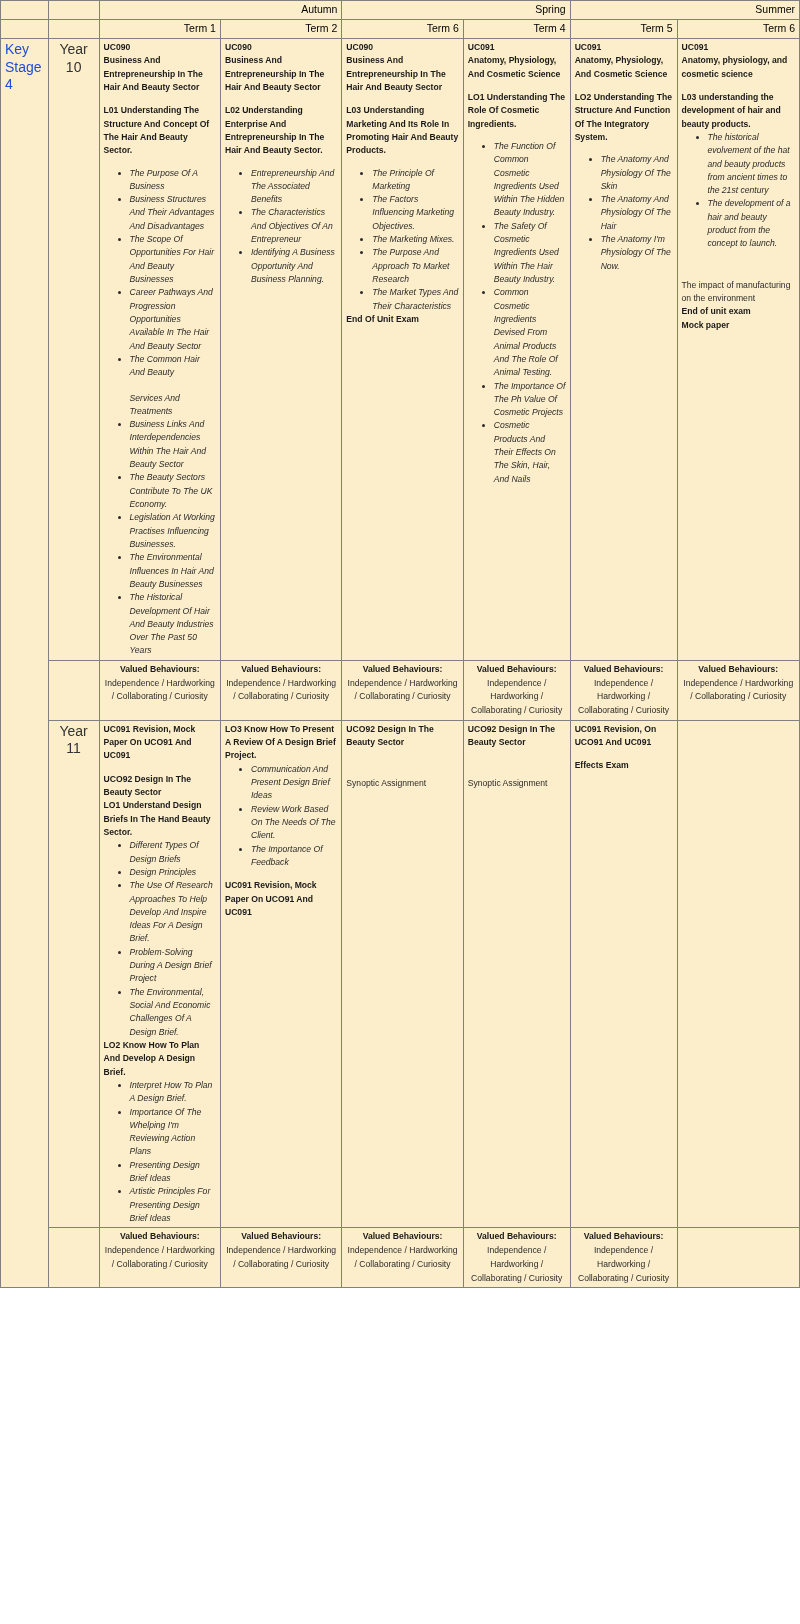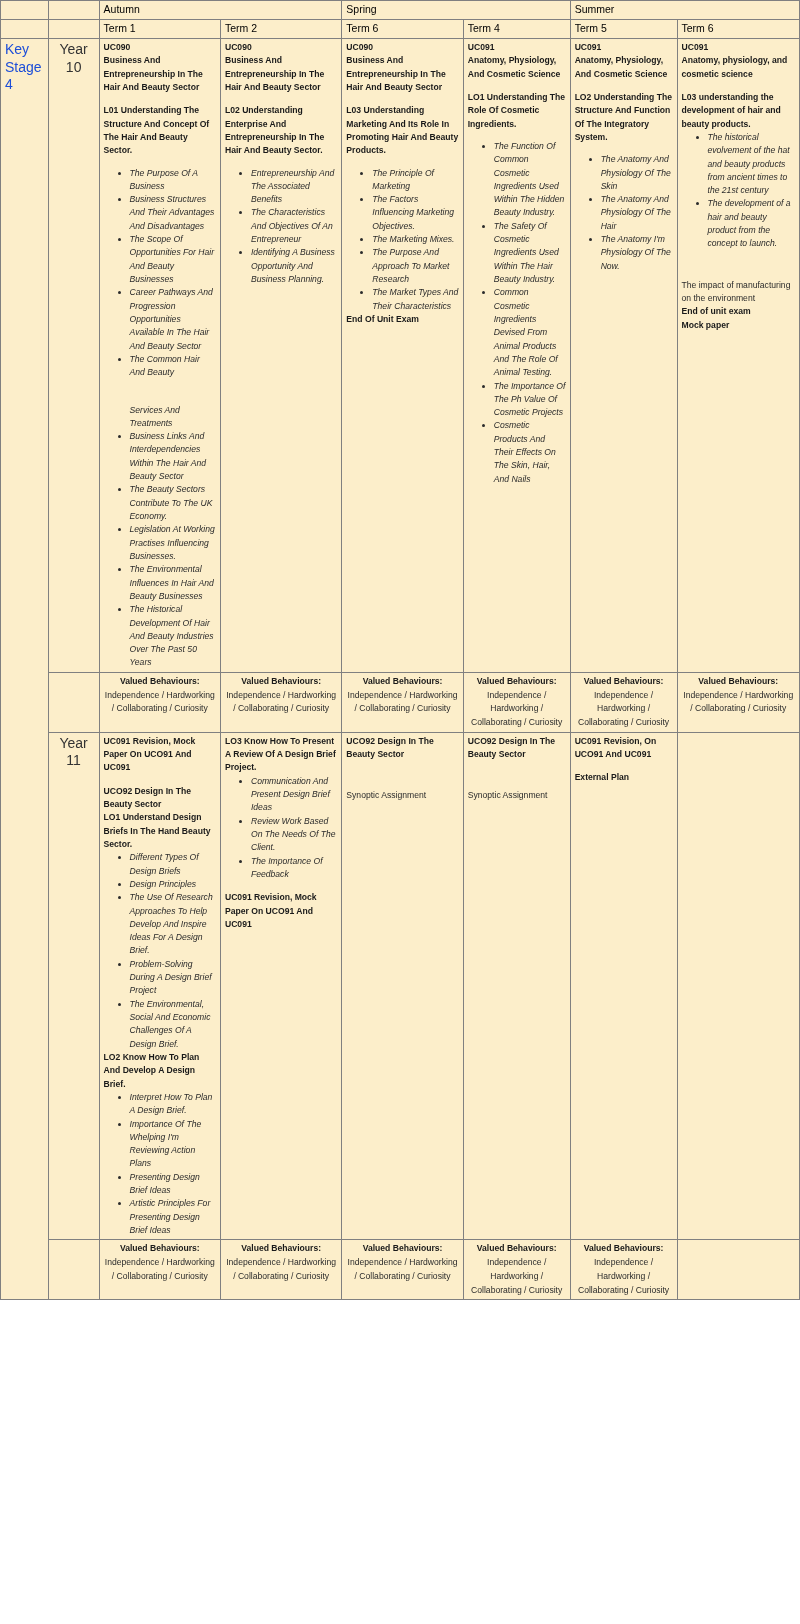--- a/index.html
+++ b/index.html
@@ -25,21 +25,21 @@
     font-weight: normal;
     background: #fceeca;
   }
   
   .hdr-blank {
     background: #ffffff;
     border: 1px solid #808080;
   }
   .season-cell, .term-cell {
     background: #ffffff;
-    text-align: left;
+    text-align: right;
     vertical-align: middle;
     font-weight: bold;
     font-size: 10.5px;
     color: #000000;
     height: 14px;
     padding: 1px 2px;
   }
   .season-cell { font-weight: normal; }
   .term-cell { font-weight: bold; }
 
@@ -169,21 +169,21 @@
         <span class="hd">Business And Entrepreneurship In The Hair And Beauty Sector</span>
         <span class="gap"></span>
         <span class="hd">L01 Understanding The Structure And Concept Of The Hair And Beauty Sector.</span>
         <span class="inner-gap"></span>
         <ul>
             <li>The Purpose Of A Business</li>
             <li>Business Structures And Their Advantages And Disadvantages</li>
             <li>The Scope Of Opportunities For Hair And Beauty Businesses</li>
             <li>Career Pathways And Progression Opportunities Available In The Hair And Beauty Sector</li>
             <li>The Common Hair And Beauty</li>
-            <li style="list-style: none; margin-top: 24px;">Services And Treatments</li>
+            <li style="list-style: none; margin-top: 12px;">Services And Treatments</li>
             <li>Business Links And Interdependencies Within The Hair And Beauty Sector</li>
             <li>The Beauty Sectors Contribute To The UK Economy.</li>
             <li>Legislation At Working Practises Influencing Businesses.</li>
             <li>The Environmental Influences In Hair And Beauty Businesses</li>
             <li>The Historical Development Of Hair And Beauty Industries Over The Past 50 Years</li>
           </ul>
       </td>
 
       <td class="content-cell">
         <span class="hd">UC090</span>
@@ -326,21 +326,21 @@
       </td>
 
       <td class="content-cell">
         <span class="hd">UCO92 Design In The Beauty Sector</span>
         <span class="plain">Synoptic Assignment</span>
       </td>
 
       <td class="content-cell">
         <span class="hd">UC091 Revision, On UCO91 And UC091</span>
         <span class="gap"></span>
-        <span class="hd">External Plan</span>
+        <span class="hd">Effects Exam</span>
       </td>
 
       <td class="content-cell empty-cell"></td>
     </tr>
 
     <tr>
       <td class="year-cell"></td>
       <td class="vb-cell">
         <span class="vb-title">Valued Behaviours:</span>
         <span class="vb-body">Independence / Hardworking / Collaborating / Curiosity</span>

